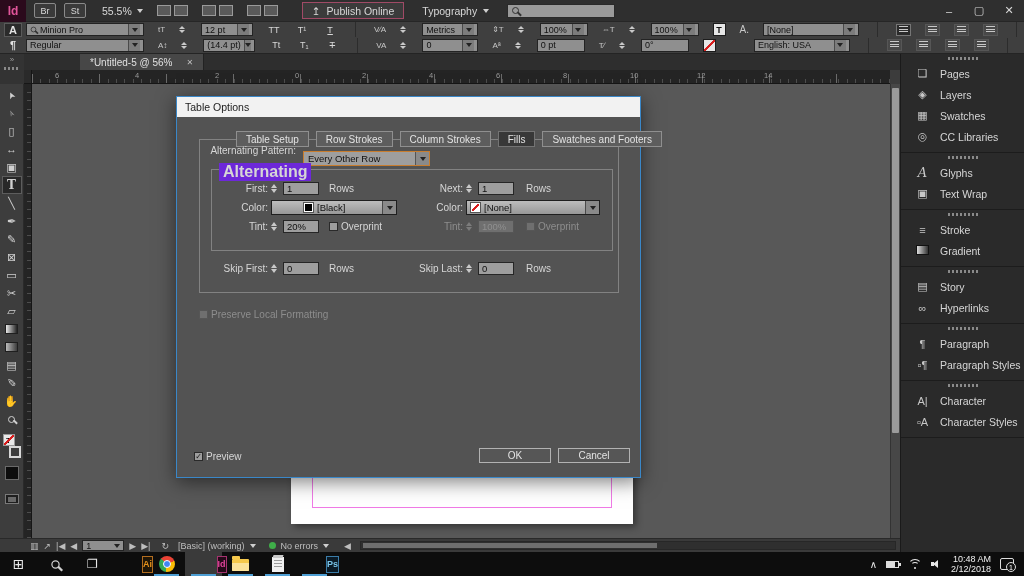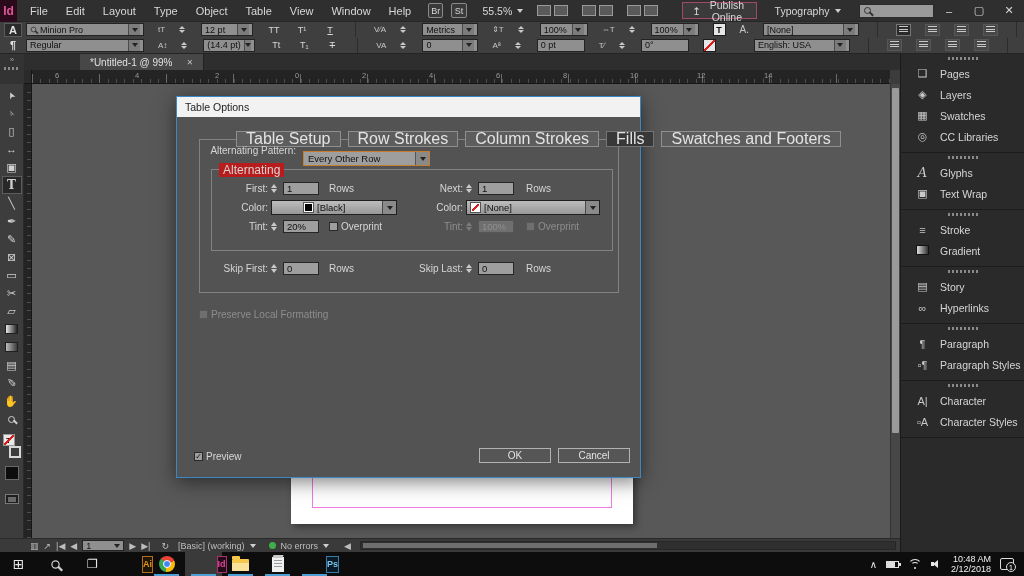--- a/index.html
+++ b/index.html
@@ -92,24 +92,24 @@
   .canvas{position:absolute;left:32px;top:84px;width:858px;height:454px;background:#585858;overflow:hidden;}
   .page{position:absolute;left:259px;top:16px;width:342px;height:424px;background:#fff;box-shadow:3px 3px 7px rgba(0,0,0,.4);}
   .margins{position:absolute;left:21px;right:21px;top:40px;bottom:16px;border:1px solid #f07ae6;}
   .vscroll{position:absolute;left:890px;top:84px;width:10px;height:454px;background:#474747;border-left:1px solid #333;}
   .vscroll i{position:absolute;left:1px;right:1px;top:4px;height:345px;background:#9a9a9a;border-radius:1px;}
 
   
   .dialog{position:absolute;left:176px;top:96px;width:465px;height:382px;background:#535353;border:1px solid #3a87c8;box-shadow:0 4px 18px rgba(0,0,0,.5);}
   .dtitle{height:20px;background:#f2f2f2;color:#1d1d1d;font-size:10.5px;display:flex;align-items:center;padding:0 8px;}
   .dtabs{position:absolute;left:59px;top:34px;display:flex;}
-  .dtab{height:16px;padding:0 9px;display:flex;align-items:center;background:#5d5d5d;border:1px solid #8f8f8f;font-size:16px;color:#e3e3e3;margin-right:7px;white-space:nowrap;}
+  .dtab{height:16px;padding:0 9px;display:flex;align-items:center;background:#5d5d5d;border:1px solid #8f8f8f;font-size:10px;color:#e3e3e3;margin-right:7px;white-space:nowrap;}
   .dtab.sel{background:#383838;border-color:#747474;}
   .dframe{position:absolute;border:1px solid #828282;}
-  .glabel{position:absolute;background:#b91c1c;padding:0 4px;font-size:12px;color:#d6d6d6;}
+  .glabel{position:absolute;background:#6d28d9;padding:0 4px;font-size:16px;color:#d6d6d6;font-weight:bold;}
   .drow{position:absolute;display:flex;align-items:center;gap:3px;height:15px;}
   .dlab{font-size:10px;color:#d6d6d6;text-align:right;white-space:nowrap;}
   .dlab.dis,.plainlab.dis{color:#8d8d8d;}
   .w55{width:55px;}.w46{width:46px;}.w50{width:50px;}
   .dfld{height:13px;background:#9e9e9e;border:1px solid #262626;color:#101010;font-size:9.5px;display:flex;align-items:center;padding:0 3px;width:36px;}
   .dfld.dis{background:#6f6f6f;color:#909090;border-color:#565656;}
   .dstp{display:inline-flex;flex-direction:column;justify-content:center;gap:1px;width:9px;}
   .dstp b{width:0;height:0;border-left:3px solid transparent;border-right:3px solid transparent;}
   .dstp b.up{border-bottom:4px solid #c9c9c9;}
   .dstp b.dn{border-top:4px solid #c9c9c9;}
@@ -184,31 +184,20 @@
   .notif{width:14px;height:12px;border:1px solid #ddd;border-radius:2px;position:relative;}
   .notif b{position:absolute;right:-3px;bottom:-3px;width:10px;height:10px;background:#111;border:1px solid #ddd;border-radius:50%;font-size:7px;line-height:9px;text-align:center;color:#fff;font-weight:normal;}
 </style>
 </head>
 <body>
 
 <div id="app">
 
   <header class="menubar">
     <span class="logo">Id</span>
-    <nav class="menus">
-        <span class="menu-item">File</span>
-        <span class="menu-item">Edit</span>
-        <span class="menu-item">Layout</span>
-        <span class="menu-item">Type</span>
-        <span class="menu-item">Object</span>
-        <span class="menu-item">Table</span>
-        <span class="menu-item">View</span>
-        <span class="menu-item">Window</span>
-        <span class="menu-item">Help</span>
-      </nav>
     <span class="mini-btn">Br</span>
     <span class="mini-btn">St</span>
     <span class="zoomsel">
         <span>55.5%</span>
         <i class="tri"></i>
       </span>
     <span class="viewbtn">
         <i></i>
         <i class="tri"></i>
       </span>
@@ -432,21 +421,21 @@
       </div>
     </div>
   </div>
 
   <div class="dockhead">
     <span class="dbl">»</span>
     <span class="dots"></span>
   </div>
   <div class="tabbar">
     <div class="doctab">
-      <span>*Untitled-1 @ 99%</span>
+      <span>*Untitled-5 @ 56%</span>
       <span class="x">✕</span>
     </div>
   </div>
   <div class="rcorner"></div>
   <div class="rulerh">
       <span class="rlab" style="left: 23px;">6</span>
       <span class="rlab" style="left: 103px;">4</span>
       <span class="rlab" style="left: 183px;">2</span>
       <span class="rlab" style="left: 263px;">0</span>
       <span class="rlab" style="left: 330px;">2</span>

